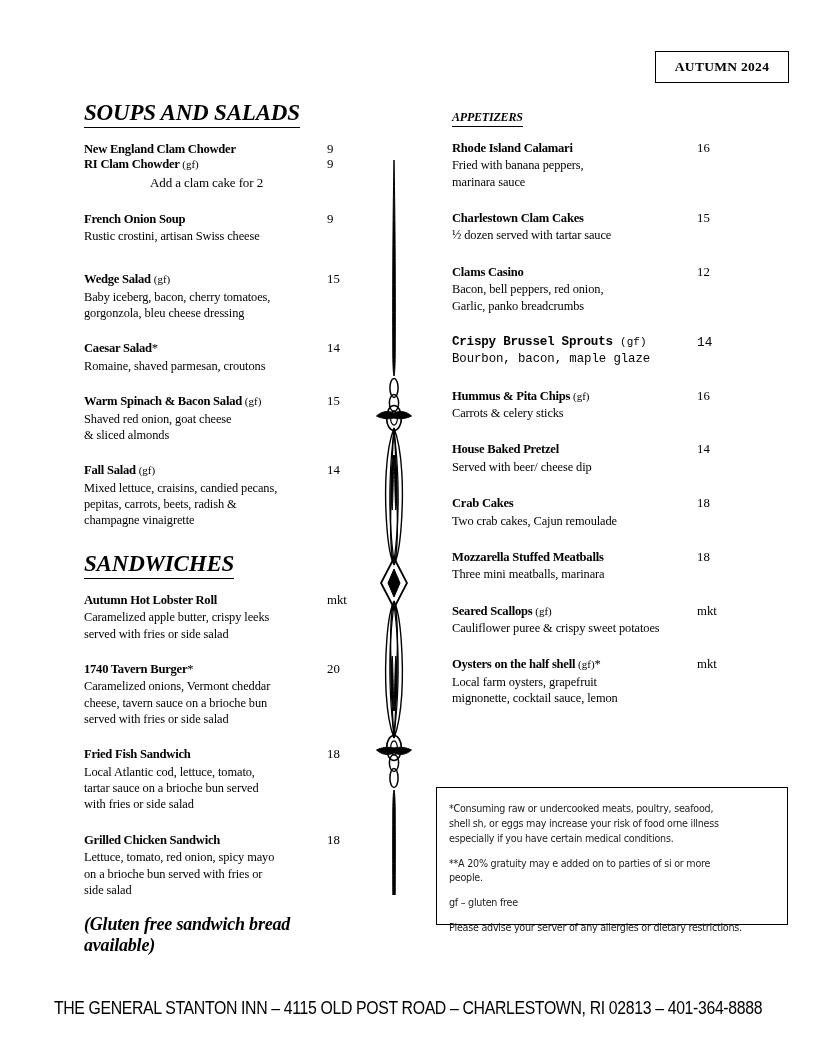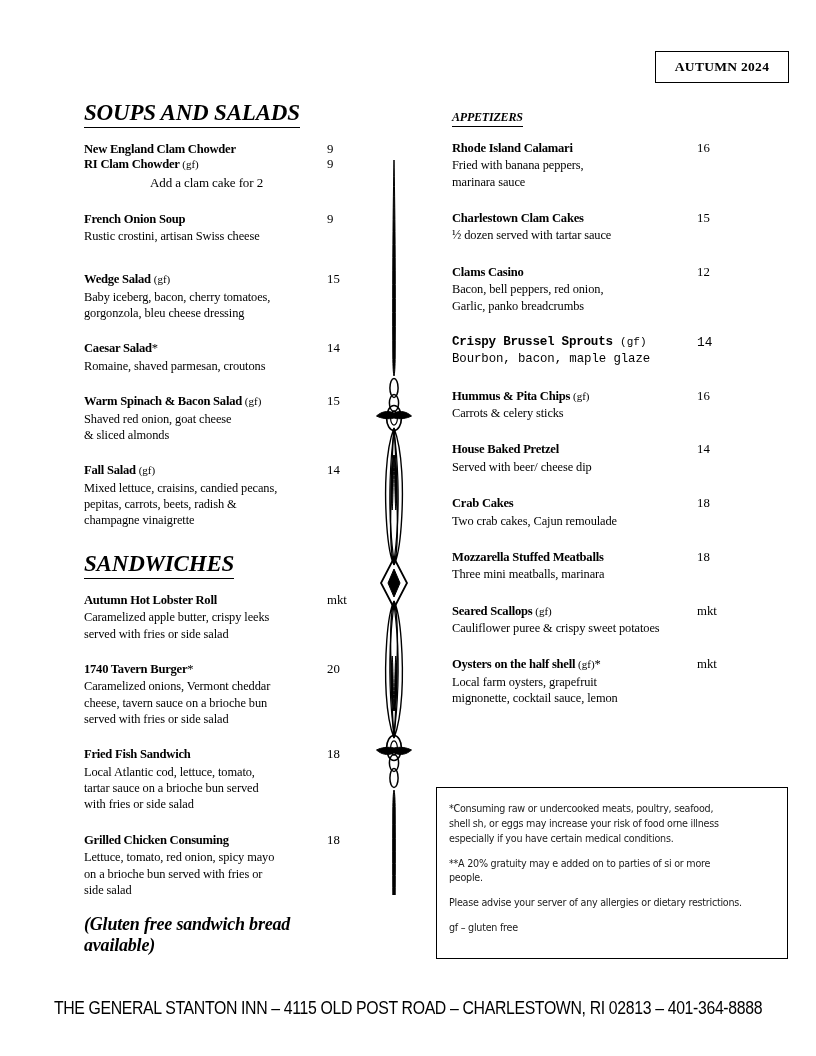--- a/index.html
+++ b/index.html
@@ -126,21 +126,21 @@
     height: 735px;
   }
   .divider svg { display: block; }
 
   
   .disclaimer {
     position: absolute;
     left: 436px;
     top: 787px;
     width: 352px;
-    height: 172px;
+    height: 138px;
     border: 1.5px solid #000;
     box-sizing: border-box;
     padding: 14px 4px 0 12px;
     font-family: "DejaVu Sans", "Liberation Sans", sans-serif;
     font-size: 9.6px;
     line-height: 1.55;
     letter-spacing: -0.25px;
     color: #1a1a1a;
   }
   .disclaimer p {
@@ -255,21 +255,21 @@
     <div class="item" style="margin-bottom:20px;">
       <span class="item-title"><span>Fried Fish Sandwich</span></span>
       <span class="item-price">18</span>
       <div class="item-desc">Local Atlantic cod, lettuce, tomato,
 tartar sauce on a brioche bun served
 with fries or side salad</div>
     </div>
 
     
     <div class="item" style="margin-bottom:0px;">
-      <span class="item-title"><span>Grilled Chicken Consuming</span></span>
+      <span class="item-title"><span>Grilled Chicken Sandwich</span></span>
       <span class="item-price">18</span>
       <div class="item-desc">Lettuce, tomato, red onion, spicy mayo
 on a brioche bun served with fries or
 side salad</div>
     </div>
 
     <div class="gf-note">(Gluten free sandwich bread available)</div>
   </div>
 </div>
 
@@ -398,17 +398,17 @@
     </div>
   </div>
 </div>
 
 <div class="disclaimer">
   <p>*Consuming raw or undercooked meats, poultry, seafood,
 shell  sh, or eggs may increase your risk of food  orne illness
 especially if you have certain medical conditions.</p>
   <p>**A 20% gratuity may   e added on to parties of si  or more
 people.</p>
+  <p>gf – gluten free</p>
   <p>Please advise your server of any allergies or dietary restrictions.</p>
-  <p>gf – gluten free</p>
 </div>
 
 <div class="footer">THE GENERAL STANTON INN –  4115 OLD POST ROAD –  CHARLESTOWN, RI 02813 –  401-364-8888</div>
 
 </body></html>

